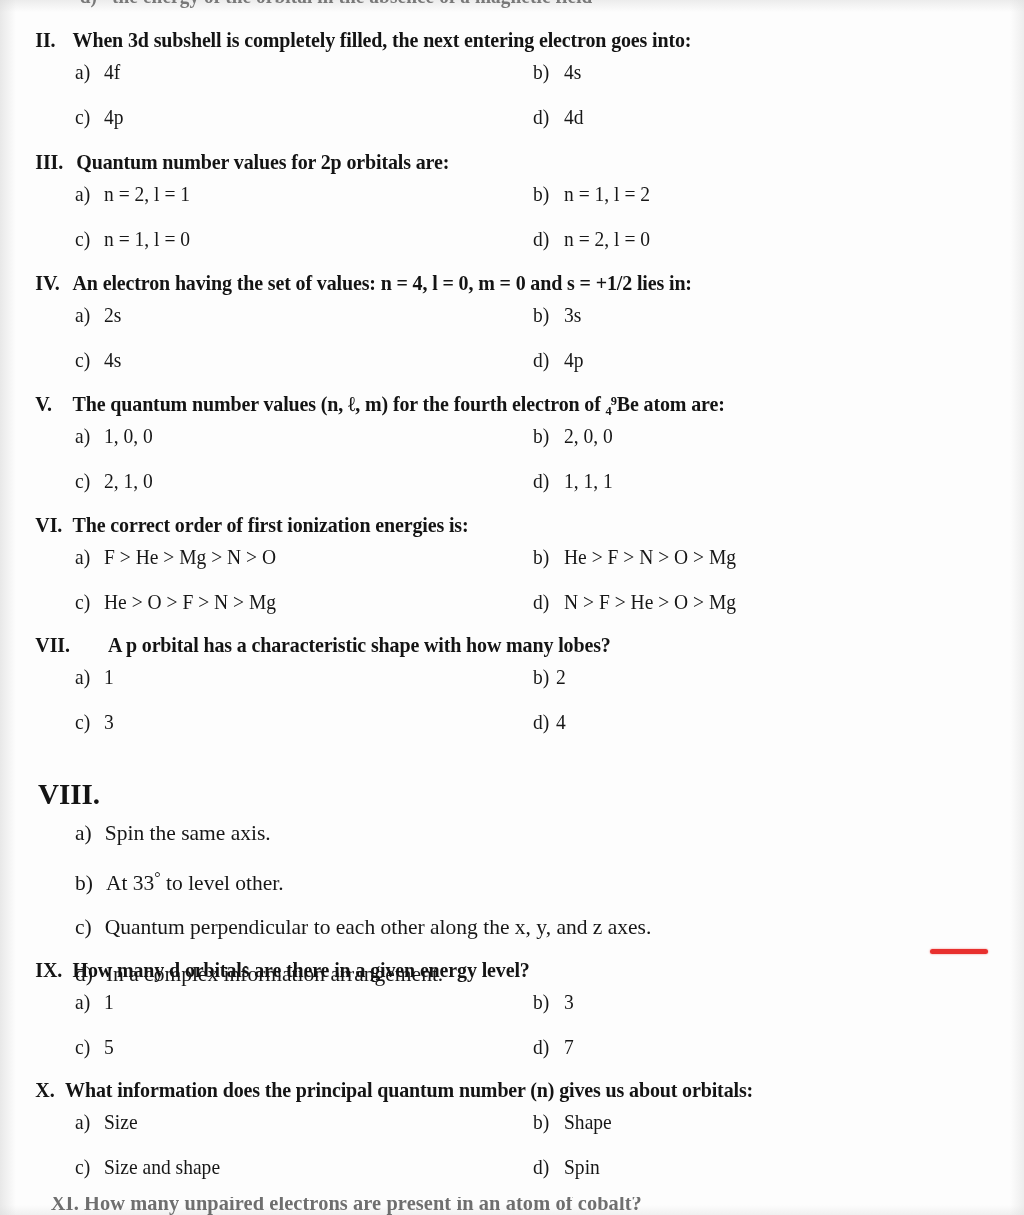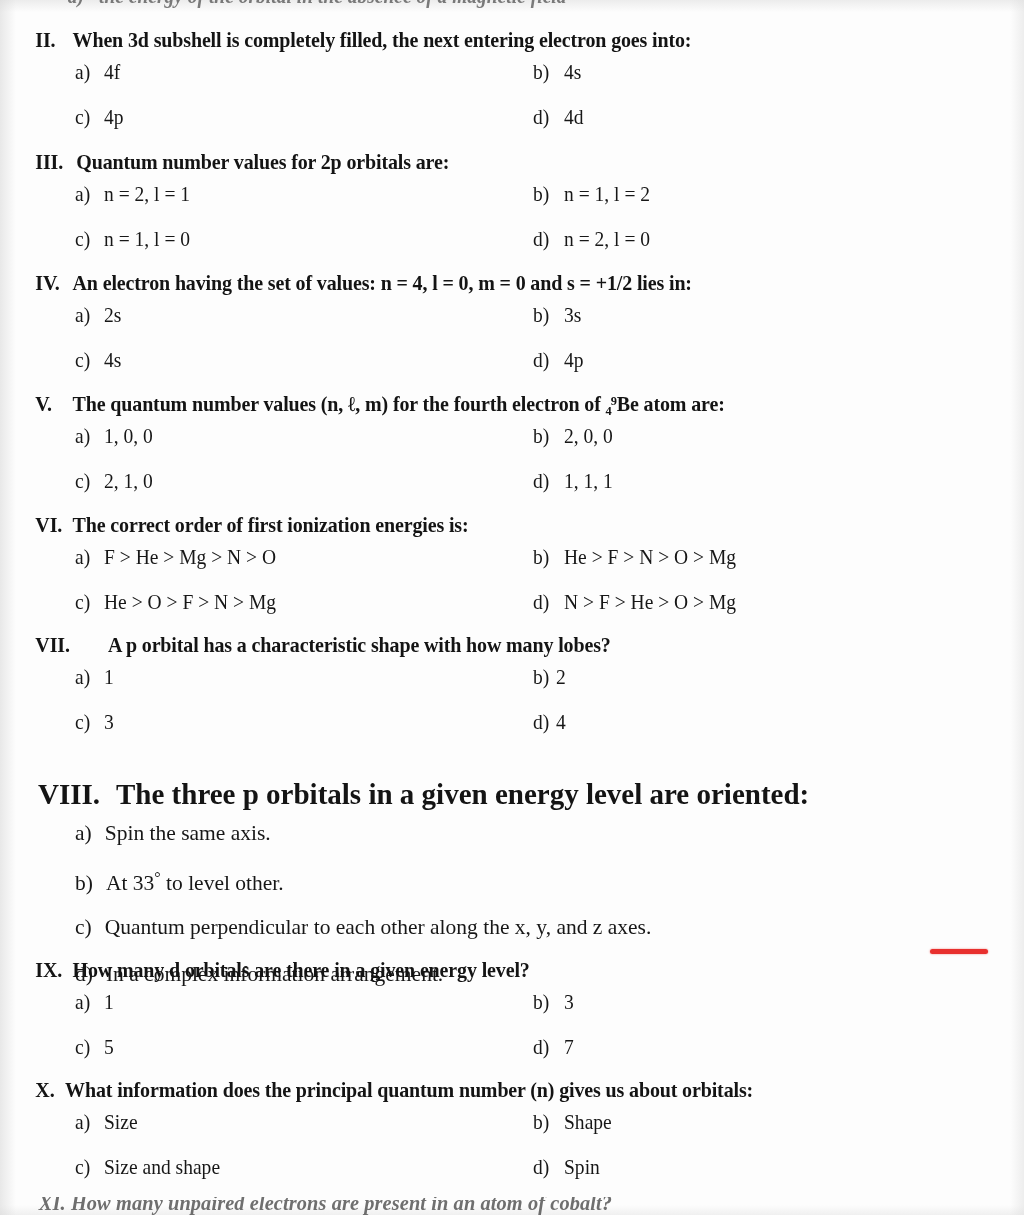--- a/index.html
+++ b/index.html
@@ -32,27 +32,26 @@
         rgba(210,210,210,0.4) 0px,
         rgba(255,255,255,0) 12px,
         rgba(255,255,255,0) calc(100% - 10px),
         rgba(215,215,215,0.35) 100%),
       #fdfdfd;
   }
 
   
   .cut-line {
     position: absolute;
-    left: 0;
+    left: 12px;
     width: 876px;
     overflow: hidden;
     color: #4e4e4e;
     font-weight: 700;
     letter-spacing: 0.1px;
-    font-style: italic;
   }
   .cut-top {
     top: 0px;
     height: 17px;
   }
   .cut-top .inner {
     position: relative;
     top: -15px;
     padding-left: 72px;
     font-size: 20.5px;
@@ -365,21 +364,20 @@
             <span class="opt-label">d)</span>
             <span class="opt-text">4</span>
           </div>
         </div>
       </div>
     </div>
 
     <div class="question sec-viii" style="top: 778px;">
       <div class="q-head" style="padding-left: 38px;">
         <span class="q-num numw-78">VIII.</span>
-        <span class="q-text">The three p orbitals in a given energy level are oriented:</span>
       </div>
       <div class="options" style="margin-top:12px;">
         <div class="opt-row">
           <div class="opt col-a">
             <span class="opt-label">a)</span>
             <span class="opt-text">Spin the same axis.</span>
           </div>
         </div>
         <div class="opt-row">
           <div class="opt col-a">

